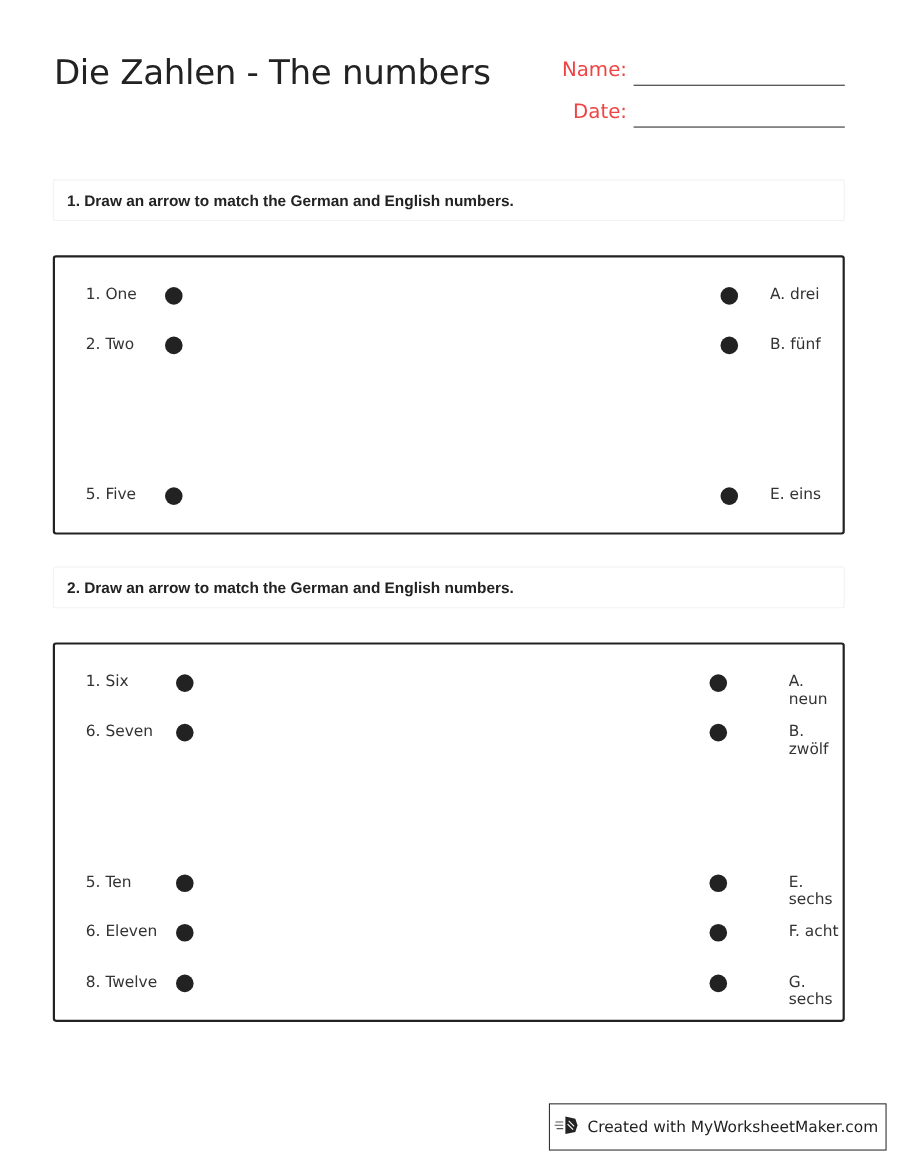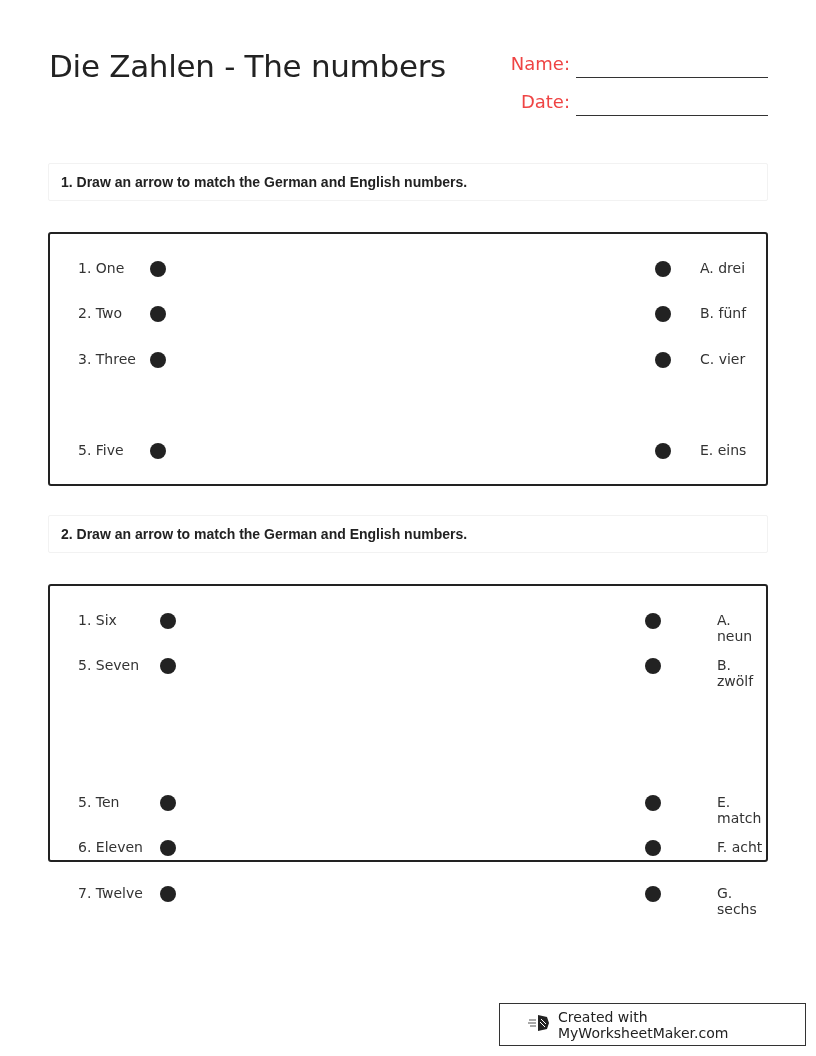--- a/index.html
+++ b/index.html
@@ -30,21 +30,21 @@
       font-size: 14px; color: #222; padding-left: 12px; line-height: 36px; font-weight: bold;
     }
     .instruction.i1 { top: 163px; }
     .instruction.i2 { top: 515px; }
 
     .match-box {
       position: absolute; left: 48px; width: 720px;
       border: 2px solid #222; border-radius: 3px;
     }
     .match-box.b1 { top: 232px; height: 254px; }
-    .match-box.b2 { top: 584px; height: 278px; }
+    .match-box.b2 { top: 584px; height: 345px; }
 
     .row {
       position: absolute; left: 0; right: 0; height: 22px;
       font-size: 14px; color: #333;
     }
     .row .left-label { position: absolute; left: 28px; top: 2px; }
     .row .right-label { position: absolute; top: 2px; }
     .dot {
       position: absolute; top: 3px; width: 16px; height: 16px;
       border-radius: 50%; background: #222;
@@ -52,21 +52,21 @@
     .b1 .dot.l { left: 100px; }
     .b1 .dot.r { left: 605px; }
     .b1 .right-label { left: 650px; }
     .b2 .dot.l { left: 110px; }
     .b2 .dot.r { left: 595px; }
     .b2 .right-label { left: 639px; margin-left: 28px; }
 
     .footer {
       position: absolute; left: 499px; top: 1003px; width: 307px; height: 43px;
       border: 1.5px solid #333; display: flex; align-items: center;
-      padding-left: 28px; font-size: 14px; color: #222;
+      padding-left: 4px; font-size: 14px; color: #222;
     }
     .footer svg { margin-right: 6px; }
   </style>
 </head>
 <body>
 
 <div class="title">Die Zahlen - The numbers</div>
 
 <div class="field name">
   <span class="field-label">Name:</span>
@@ -85,63 +85,57 @@
     <span class="dot l"></span>
     <span class="dot r"></span>
     <span class="right-label">A. drei</span>
   </div>
   <div class="row" style="top:69px">
     <span class="left-label">2. Two</span>
     <span class="dot l"></span>
     <span class="dot r"></span>
     <span class="right-label">B. fünf</span>
   </div>
-  <div class="row" style="top:115px">
-    <span class="left-label">3. Three</span>
-    <span class="dot l"></span>
-    <span class="dot r"></span>
-    <span class="right-label">C. vier</span>
-  </div>
   <div class="row" style="top:206px">
     <span class="left-label">5. Five</span>
     <span class="dot l"></span>
     <span class="dot r"></span>
     <span class="right-label">E. eins</span>
   </div>
 </div>
 
 <div class="instruction i2">2. Draw an arrow to match the German and English numbers.</div>
 
 <div class="match-box b2">
   <div class="row" style="top:24px">
     <span class="left-label">1. Six</span>
     <span class="dot l"></span>
     <span class="dot r"></span>
     <span class="right-label">A. neun</span>
   </div>
   <div class="row" style="top:69px">
-    <span class="left-label">5. Seven</span>
+    <span class="left-label">6. Seven</span>
     <span class="dot l"></span>
     <span class="dot r"></span>
     <span class="right-label">B. zwölf</span>
   </div>
   <div class="row" style="top:206px">
     <span class="left-label">5. Ten</span>
     <span class="dot l"></span>
     <span class="dot r"></span>
-    <span class="right-label">E. match</span>
+    <span class="right-label">E. sechs</span>
   </div>
   <div class="row" style="top:251px">
     <span class="left-label">6. Eleven</span>
     <span class="dot l"></span>
     <span class="dot r"></span>
     <span class="right-label">F. acht</span>
   </div>
   <div class="row" style="top:297px">
-    <span class="left-label">7. Twelve</span>
+    <span class="left-label">8. Twelve</span>
     <span class="dot l"></span>
     <span class="dot r"></span>
     <span class="right-label">G. sechs</span>
   </div>
 </div>
 
 <div class="footer">
   <span>
     <svg width="24" height="20" viewBox="0 0 24 20">
       <line x1="1" y1="7" x2="8" y2="7" stroke="#555" stroke-width="1"></line>

